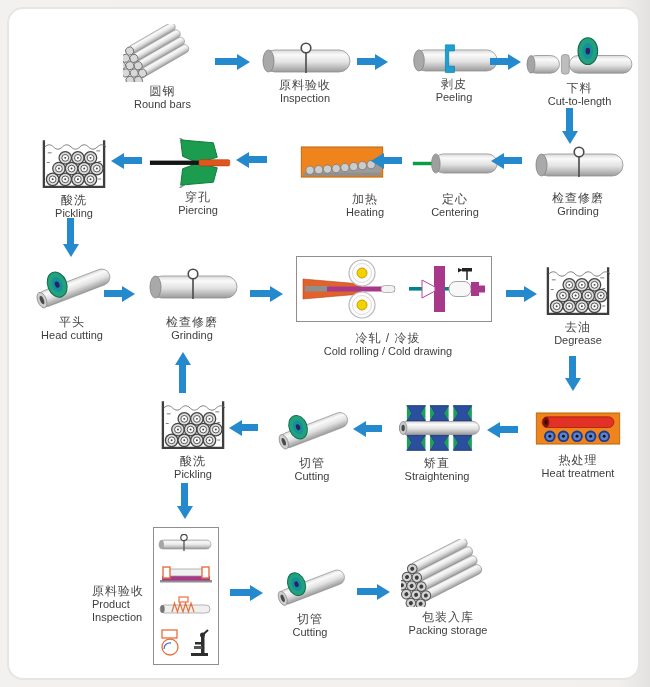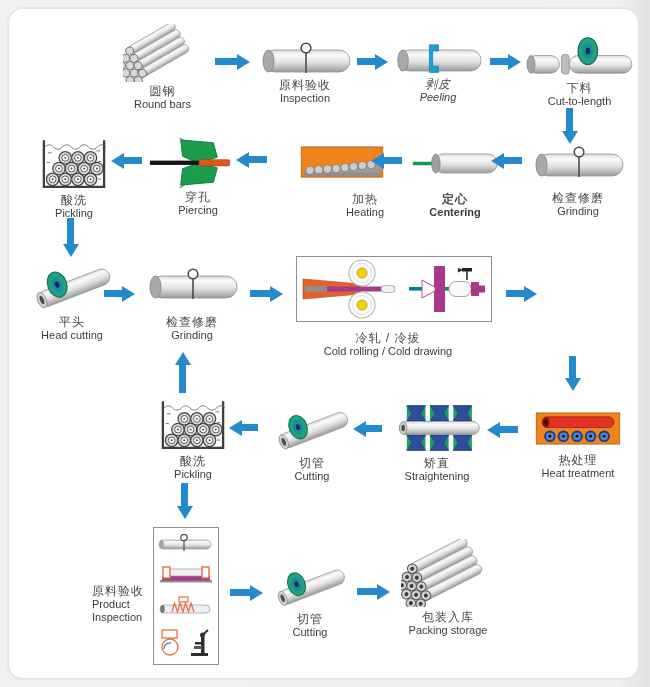--- a/index.html
+++ b/index.html
@@ -250,21 +250,21 @@
     <svg width="96" height="34" viewBox="0 0 96 34">
         <use href="#sym-pipe-inspect"></use>
       </svg>
     <div class="lbl">
       <span class="zh">原料验收</span>
       <span class="en">Inspection</span>
     </div>
   </div>
   <div class="ar ar-r h8" style="left:357px;top:58px;width:18px;"></div>
 
-  <div class="node" style="left:388px;top:44px;width:100px;font-style:italic;">
+  <div class="node" style="left:404px;top:44px;width:100px;">
     <svg width="92" height="31" viewBox="0 0 96 32">
         <use href="#sym-peeling"></use>
       </svg>
     <div class="lbl">
       <span class="zh">剥皮</span>
       <span class="en">Peeling</span>
     </div>
   </div>
   <div class="ar ar-r h8" style="left:490px;top:58px;width:18px;"></div>
 
@@ -305,21 +305,21 @@
     <svg width="84" height="33" viewBox="0 0 86 34">
         <use href="#sym-heating"></use>
       </svg>
     <div class="lbl" style="margin-top:13px;">
       <span class="zh">加热</span>
       <span class="en">Heating</span>
     </div>
   </div>
   <div class="ar ar-l h8" style="left:384px;top:157px;width:18px;"></div>
 
-  <div class="node" style="left:405px;top:150px;width:100px;font-weight:bold;">
+  <div class="node" style="left:405px;top:150px;width:100px;">
     <svg width="92" height="27" viewBox="0 0 96 28">
         <use href="#sym-centering"></use>
       </svg>
     <div class="lbl" style="margin-top:15px;">
       <span class="zh">定心</span>
       <span class="en">Centering</span>
     </div>
   </div>
   <div class="ar ar-l h8" style="left:504px;top:157px;width:18px;"></div>
 
@@ -378,20 +378,29 @@
       <rect x="165" y="11" width="10" height="3.5" fill="#222222"></rect>
       <polygon points="161,11 166,13 161,15.5" fill="#222222"></polygon>
     </svg>
   </div>
   <div class="lbl" style="position:absolute;left:286px;top:329px;width:204px;">
     <span class="zh">冷轧 / 冷拔</span>
     <span class="en">Cold rolling / Cold drawing</span>
   </div>
   <div class="ar ar-r h8" style="left:506px;top:290px;width:18px;"></div>
 
+  <div class="node" style="left:538px;top:263px;width:80px;">
+    <svg width="68" height="55" viewBox="0 0 70 56">
+        <use href="#sym-tank"></use>
+      </svg>
+    <div class="lbl">
+      <span class="zh">去油</span>
+      <span class="en">Degrease</span>
+    </div>
+  </div>
   <div class="ar ar-d w8" style="left:569px;top:356px;height:22px;"></div>
 
   <div class="node" style="left:148px;top:397px;width:90px;">
     <svg width="68" height="55" viewBox="0 0 70 56">
         <use href="#sym-tank"></use>
       </svg>
     <div class="lbl">
       <span class="zh">酸洗</span>
       <span class="en">Pickling</span>
     </div>

